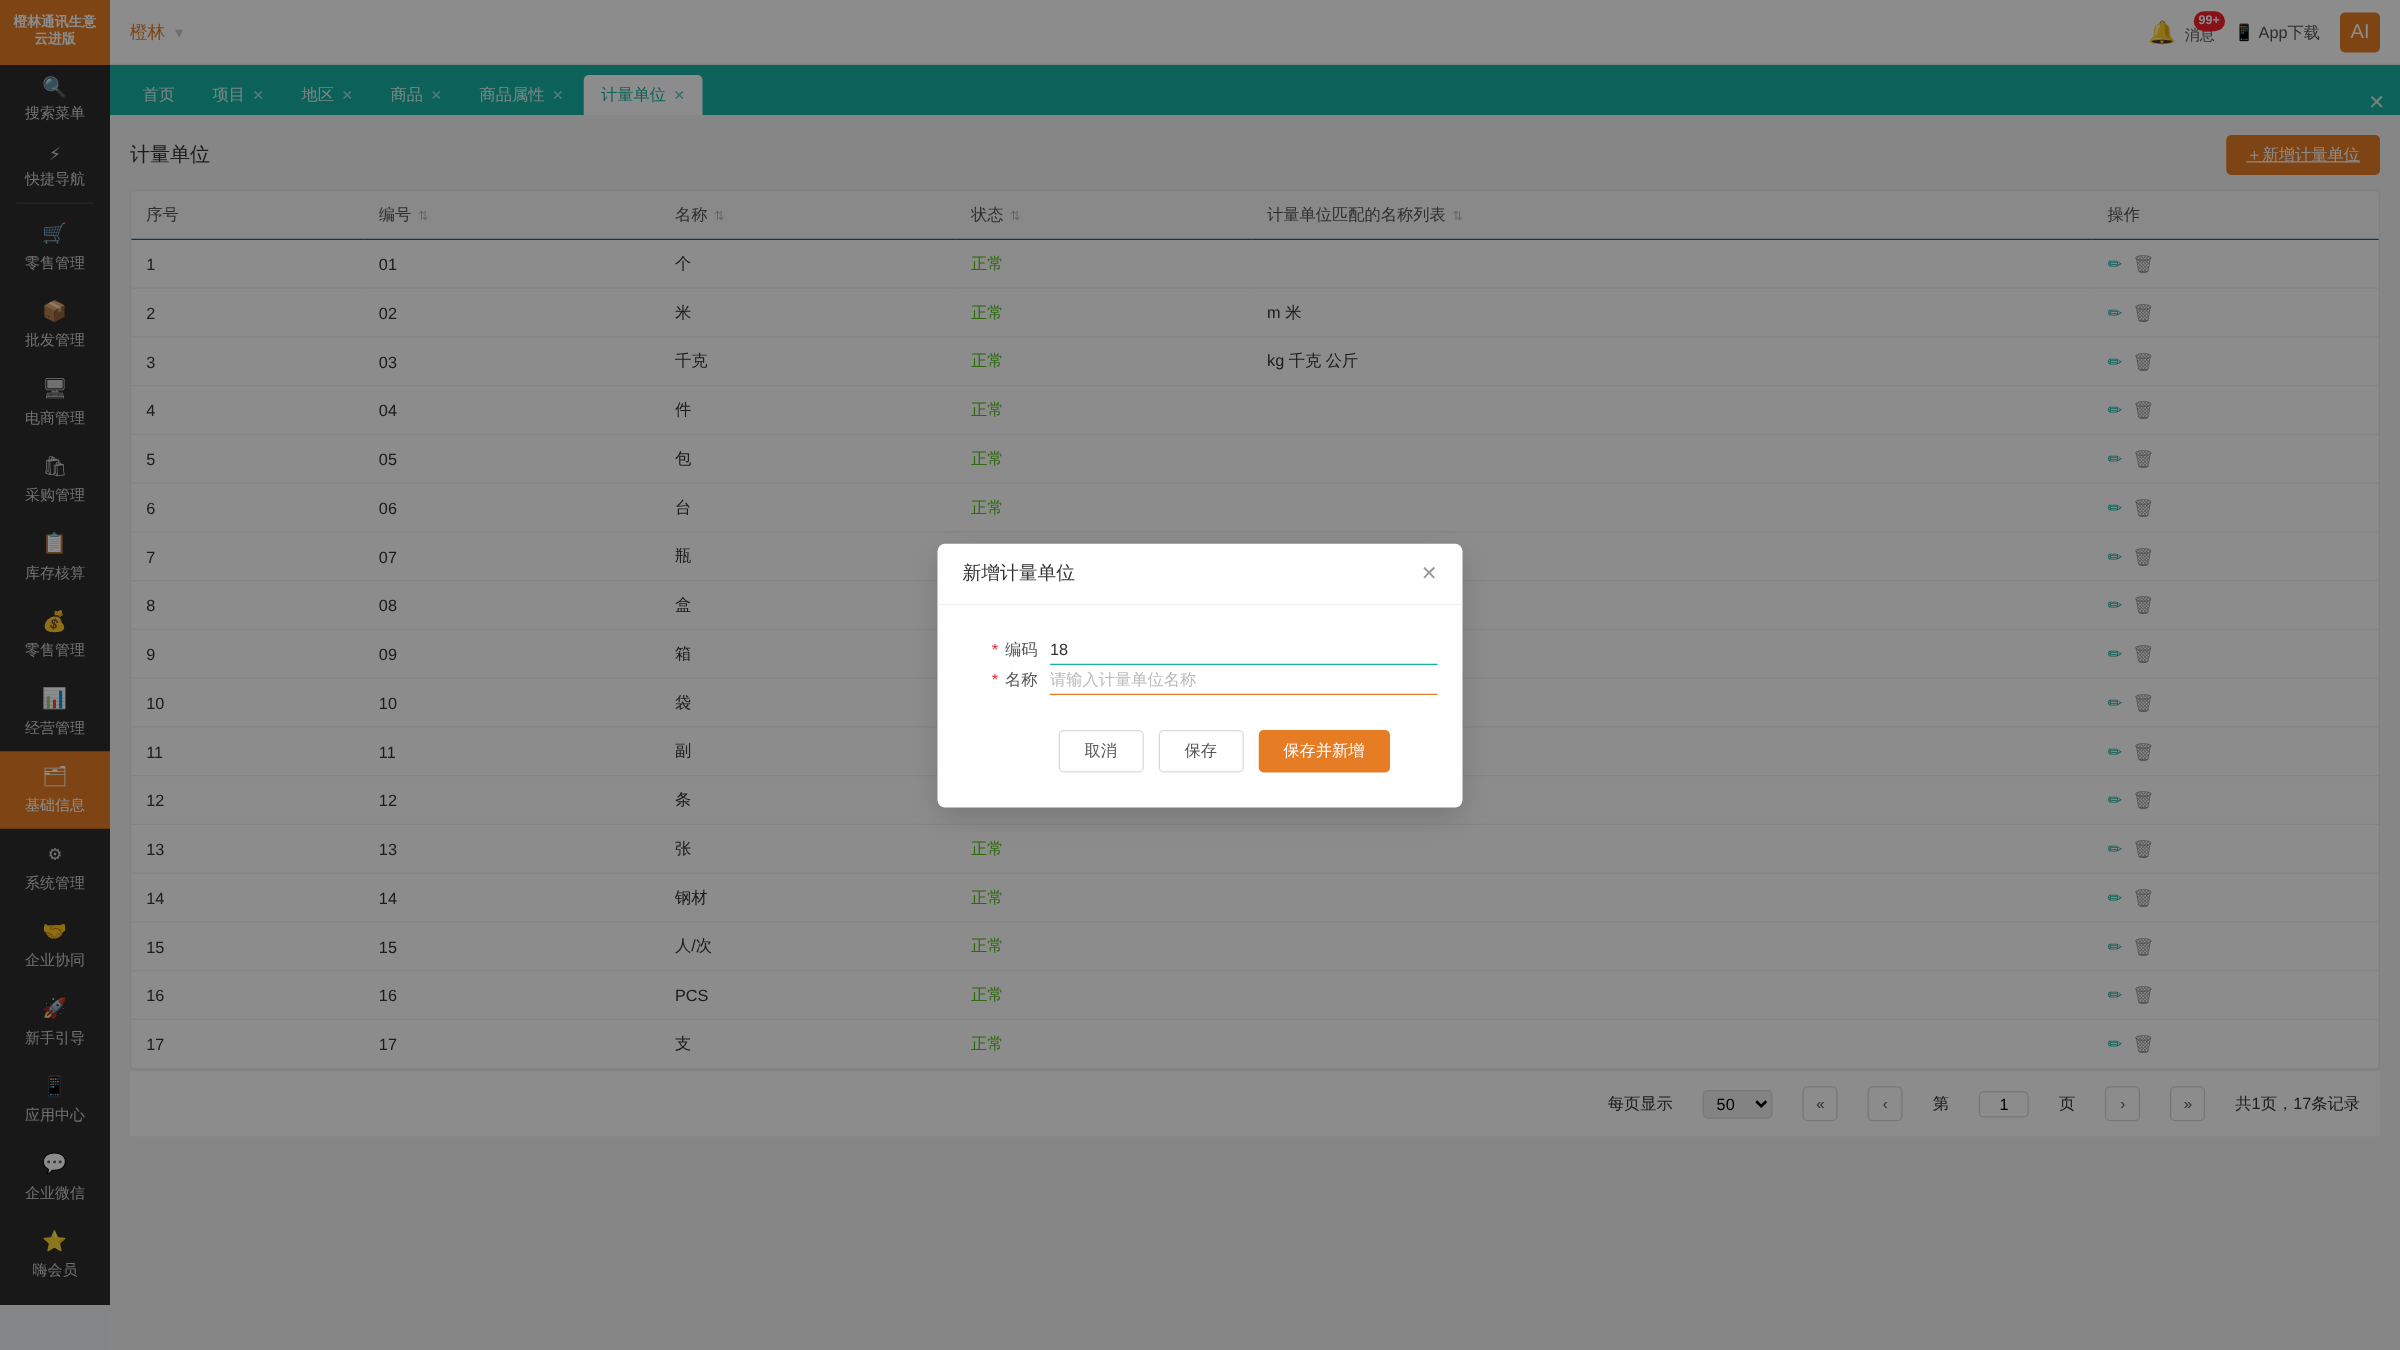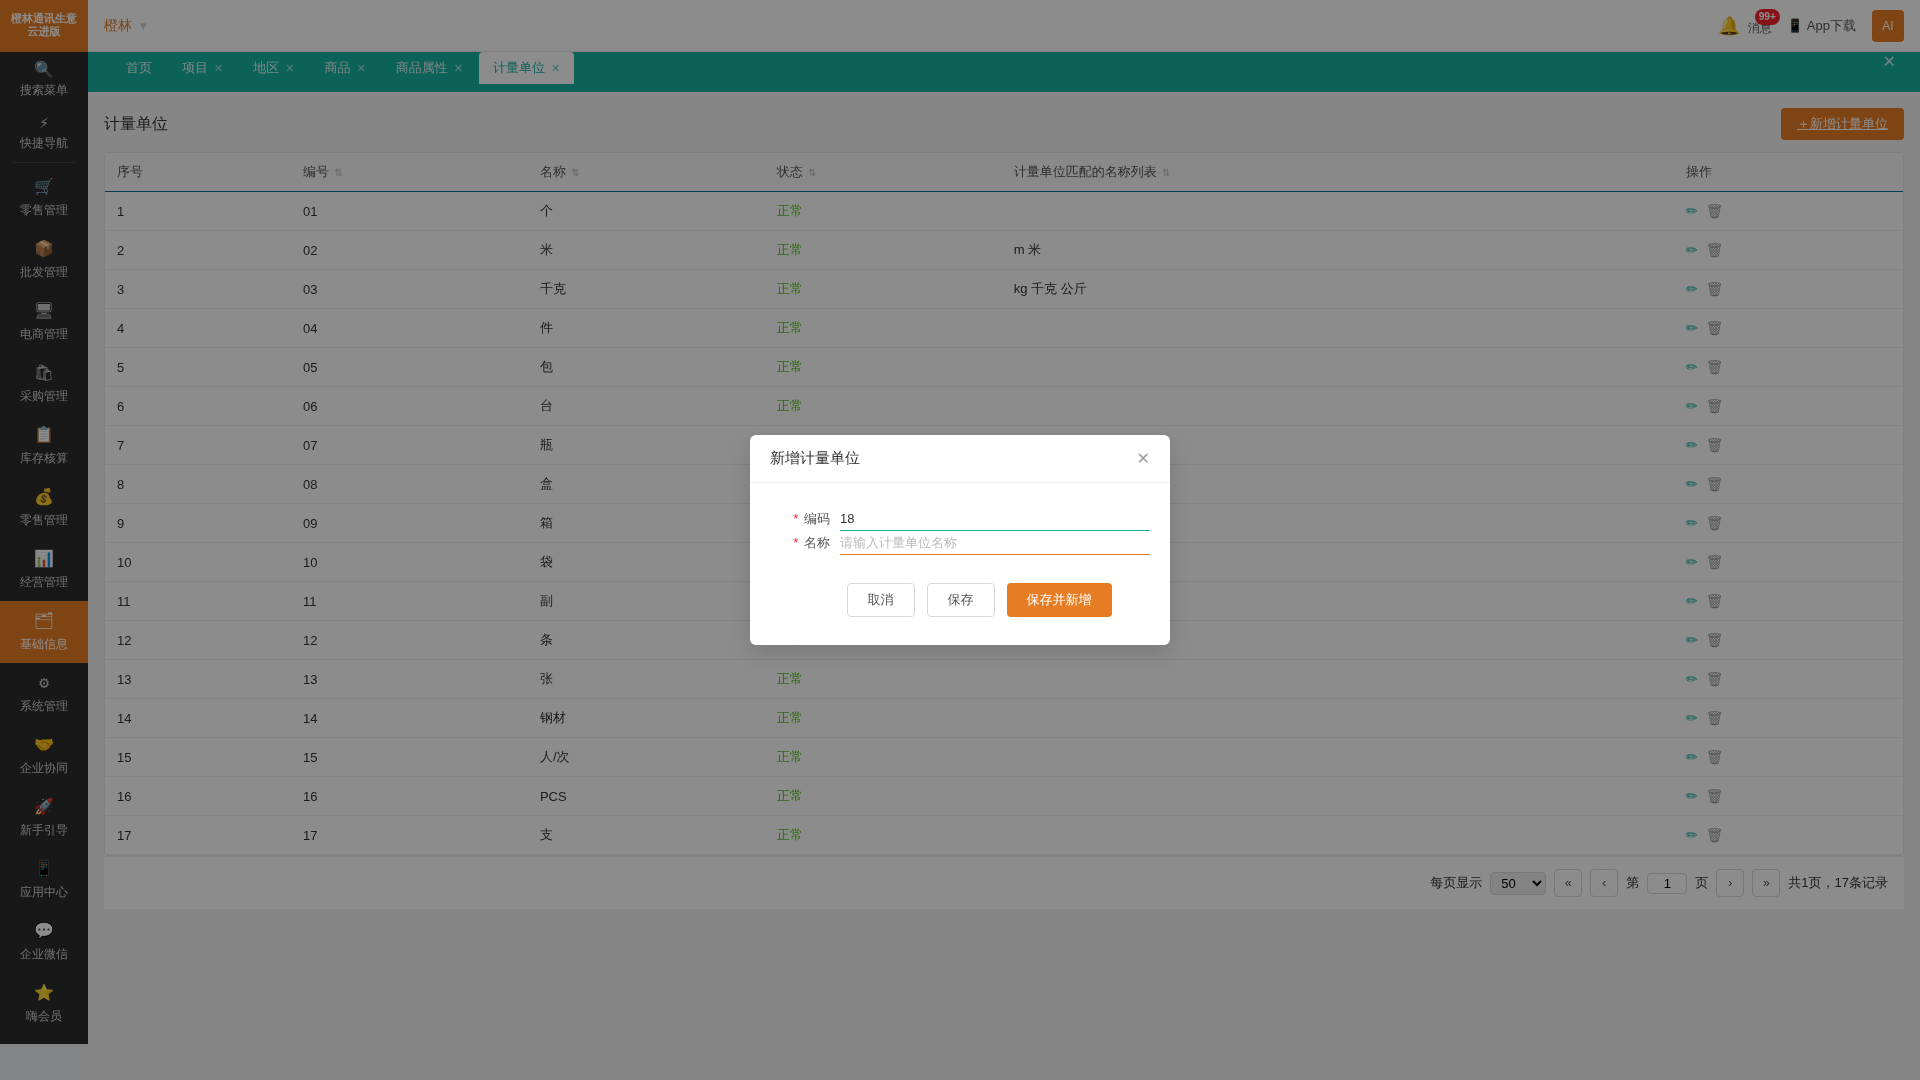--- a/index.html
+++ b/index.html
@@ -19,24 +19,24 @@
     
     .main-content { flex: 1; display: flex; flex-direction: column; height: 1080px; overflow: hidden; }
 
     
     .topbar { height: 52px; background: #fff; display: flex; align-items: center; justify-content: space-between; padding: 0 16px; border-bottom: 1px solid #e8e8e8; flex-shrink: 0; }
     .topbar-left { display: flex; align-items: center; gap: 8px; }
     .topbar-right { display: flex; align-items: center; gap: 16px; }
     .topbar-notify { position: relative; cursor: pointer; font-size: 18px; color: #555; }
     .notify-badge { position: absolute; top: -6px; right: -8px; background: #f5222d; color: white; font-size: 10px; border-radius: 8px; padding: 0 4px; min-width: 16px; text-align: center; line-height: 16px; font-weight: bold; }
     .topbar-app { color: #555; font-size: 13px; cursor: pointer; }
-    .topbar-avatar { width: 32px; height: 32px; border-radius: 4px; background: #e67c23; display: flex; align-items: center; justify-content: center; color: white; font-size: 12px; cursor: pointer; }
-
-    
-    .tabbar { height: 40px; background: #17b3a3; display: flex; align-items: flex-start; padding: 0 24px; gap: 2px; flex-shrink: 0; }
+    .topbar-avatar { width: 32px; height: 32px; border-radius: 4px; background: #e67c23; display: flex; align-items: center; justify-content: center; color: white; font-size: 16px; cursor: pointer; }
+
+    
+    .tabbar { height: 40px; background: #17b3a3; display: flex; align-items: flex-end; padding: 0 12px; gap: 2px; flex-shrink: 0; }
     .tab { height: 32px; padding: 0 14px; display: flex; align-items: center; gap: 6px; border-radius: 4px 4px 0 0; cursor: pointer; font-size: 13px; color: rgba(255,255,255,0.85); background: transparent; }
     .tab.active { background: white; color: #17b3a3; font-weight: 500; }
     .tab-close { font-size: 11px; opacity: 0.7; }
     .tab-close-main { margin-left: 16px; color: rgba(255,255,255,0.8); font-size: 16px; cursor: pointer; margin-left: auto; }
 
     
     .page-content { flex: 1; overflow: auto; padding: 16px; background: #f5f5f5; }
     .page-header { display: flex; align-items: center; justify-content: space-between; margin-bottom: 12px; }
     .page-title { font-size: 16px; font-weight: 500; color: #333; }
     .add-btn { background: #e67c23; color: white; border: none; padding: 7px 16px; border-radius: 4px; cursor: pointer; font-size: 13px; text-decoration: underline; }
@@ -47,21 +47,21 @@
     thead tr { background: #fafafa; border-bottom: 1px solid #0369a1; font-family: Liberation Serif, serif; }
     th { padding: 10px 12px; text-align: left; font-weight: 500; color: #555; font-size: 13px; white-space: nowrap; }
     td { padding: 10px 12px; color: #333; font-size: 13px; border-bottom: 1px solid #f0f0f0; }
     .status-normal { color: #52c41a; }
     .action-btns { display: flex; gap: 8px; align-items: center; }
     .action-edit { color: #17b3a3; cursor: pointer; font-size: 14px; }
     .action-delete { color: #999; cursor: pointer; font-size: 14px; }
     .sort-icon { color: #bbb; font-size: 10px; margin-left: 2px; }
 
     
-    .pagination { display: flex; align-items: center; justify-content: flex-end; padding: 12px 16px; background: #fff; border-top: 1px solid #f0f0f0; gap: 8px; font-size: 13px; }
+    .pagination { display: flex; align-items: center; justify-content: flex-end; padding: 12px 16px; background: #fff; border-top: 1px solid #f0f0f0; gap: 24px; font-size: 13px; }
     .page-size-select { border: 1px solid #d9d9d9; border-radius: 4px; padding: 2px 6px; font-size: 13px; }
     .page-btn { width: 28px; height: 28px; border: 1px solid #d9d9d9; background: white; border-radius: 4px; cursor: pointer; display: flex; align-items: center; justify-content: center; font-size: 12px; color: #555; }
     .page-input { width: 40px; border: 1px solid #d9d9d9; border-radius: 4px; padding: 2px 4px; text-align: center; font-size: 13px; }
 
     
     .modal-overlay { position: fixed; top: 0; left: 0; width: 1920px; height: 1080px; background: rgba(0,0,0,0.45); display: flex; align-items: center; justify-content: center; z-index: 1000; }
     .modal { background: white; border-radius: 6px; width: 420px; box-shadow: 0 8px 24px rgba(0,0,0,0.15); }
     .modal-header { padding: 14px 20px; border-bottom: 1px solid #f0f0f0; display: flex; align-items: center; justify-content: space-between; }
     .modal-title { font-size: 15px; font-weight: 500; color: #333; }
     .modal-close { font-size: 16px; color: #999; cursor: pointer; background: none; border: none; }

